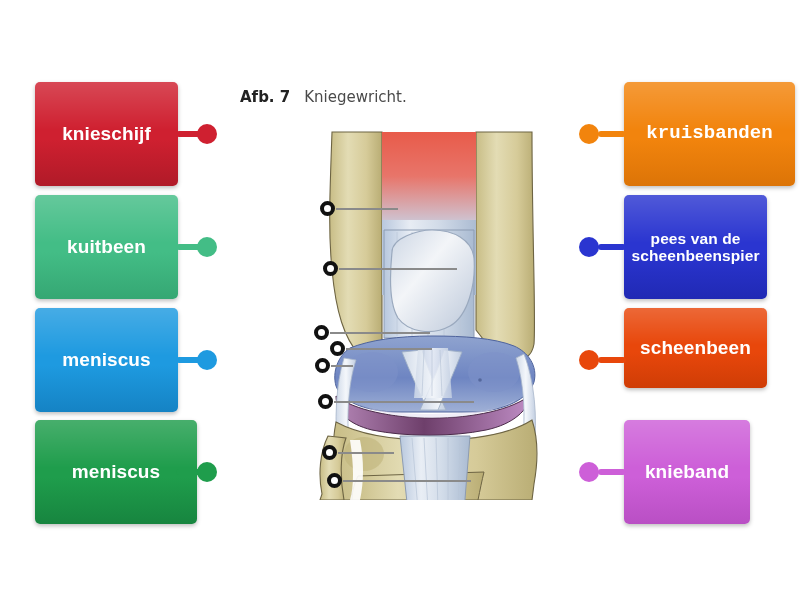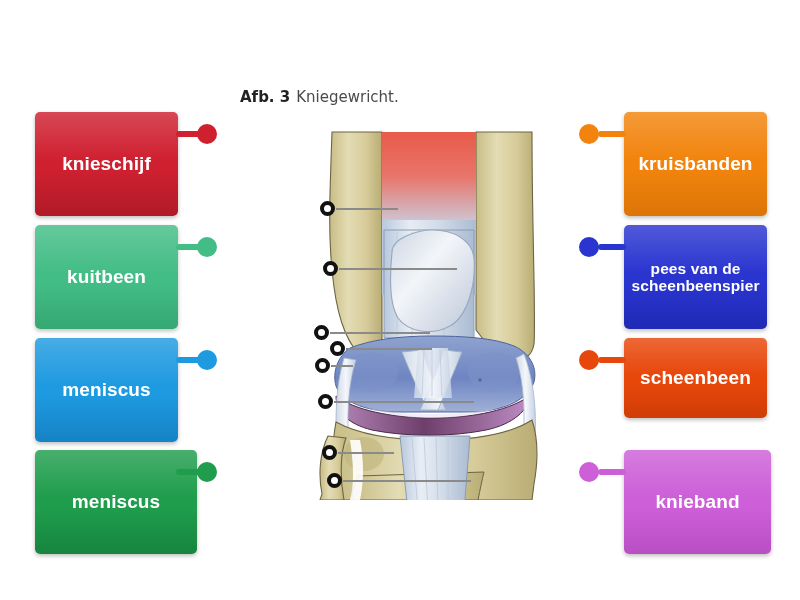--- a/index.html
+++ b/index.html
@@ -31,21 +31,20 @@
     justify-content: center;
     text-align: center;
     color: #ffffff;
     font-weight: bold;
     font-size: 19px;
     line-height: 1.12;
     letter-spacing: .1px;
     padding: 16px 10px;
     box-shadow: 0 2px 4px rgba(0,0,0,.26);
     user-select: none;
-    margin-top: 30px;
   }
   .label-box.two-line { font-size: 15.5px; }
 
   .label-box::after {
     
     content: "";
     position: absolute;
     left: 0; right: 0; top: 0;
     height: 46%;
     border-radius: 5px 5px 0 0;
@@ -82,21 +81,21 @@
     font-size: 15px;
     color: #3a3a3a;
     white-space: nowrap;
   }
   #fig-caption .fig-num {
     font-weight: bold;
     color: #222222;
   }
   #fig-caption .fig-text {
     color: #4a4a4a;
-    margin-left: 6px;
+    margin-left: 14px;
   }
 
   
   .marker {
     position: absolute;
     width: 15px;
     height: 15px;
     box-sizing: border-box;
     border: 4px solid #111111;
     border-radius: 50%;
@@ -225,21 +224,21 @@
         <line x1="216" y1="358" x2="216" y2="430"></line>
         <line x1="228" y1="358" x2="226" y2="430"></line>
       </g>
 
       <path d="M118,360 C122,386 122,406 118,420 L128,420
                C132,402 132,380 128,360 Z" fill="#ffffff" opacity=".9"></path>
     </svg>
   </div>
 
   <div id="fig-caption">
-    <span class="fig-num">Afb. 3</span><span class="fig-text">Kniegewricht.</span>
+    <span class="fig-num">Afb. 7</span><span class="fig-text">Kniegewricht.</span>
   </div>
 
   <div id="markers-layer">
       <div class="marker" style="left: 320px; top: 201px; border-color: rgb(17, 17, 17);"></div>
       <div class="leader" style="left: 336px; top: 208px; width: 62px; background: rgb(138, 138, 138);"></div>
       <div class="marker" style="left: 323px; top: 261px; border-color: rgb(17, 17, 17);"></div>
       <div class="leader" style="left: 339px; top: 268px; width: 118px; background: rgb(138, 138, 138);"></div>
       <div class="marker" style="left: 314px; top: 325px; border-color: rgb(17, 17, 17);"></div>
       <div class="leader" style="left: 330px; top: 332px; width: 100px; background: rgb(138, 138, 138);"></div>
       <div class="marker" style="left: 330px; top: 341px; border-color: rgb(17, 17, 17);"></div>
@@ -270,35 +269,35 @@
       </div>
       <div class="connector" style="background: rgb(30, 154, 224); top: 357px; left: 176px; width: 26px;"></div>
       <div class="dot" style="background: rgb(30, 154, 224); top: 350px; left: 197px;"></div>
       <div class="label-box" style="left: 35px; top: 420px; width: 162px; height: 104px; background: linear-gradient(rgb(31, 157, 76) 0%, rgb(31, 157, 76) 55%, rgb(23, 133, 63) 100%);">
         <span>meniscus</span>
       </div>
       <div class="connector" style="background: rgb(31, 157, 76); top: 469px; left: 176px; width: 26px;"></div>
       <div class="dot" style="background: rgb(31, 157, 76); top: 462px; left: 197px;"></div>
     </div>
   <div id="right-column">
-      <div class="label-box" style="left: 624px; top: 82px; width: 143px; height: 104px; background: linear-gradient(rgb(242, 132, 13) 0%, rgb(242, 132, 13) 55%, rgb(220, 116, 7) 100%);">
+      <div class="label-box" style="left: 624px; top: 82px; width: 171px; height: 104px; background: linear-gradient(rgb(242, 132, 13) 0%, rgb(242, 132, 13) 55%, rgb(220, 116, 7) 100%); font-family: Liberation Mono, monospace;">
         <span>kruisbanden</span>
       </div>
       <div class="connector" style="background: rgb(242, 132, 13); top: 131px; left: 598px; width: 28px;"></div>
       <div class="dot" style="background: rgb(242, 132, 13); top: 124px; left: 579px;"></div>
       <div class="label-box two-line" style="left: 624px; top: 195px; width: 143px; height: 104px; background: linear-gradient(rgb(42, 53, 208) 0%, rgb(42, 53, 208) 55%, rgb(32, 41, 180) 100%);">
         <span>pees van de scheenbeenspier</span>
       </div>
       <div class="connector" style="background: rgb(42, 53, 208); top: 244px; left: 598px; width: 28px;"></div>
       <div class="dot" style="background: rgb(42, 53, 208); top: 237px; left: 579px;"></div>
       <div class="label-box" style="left: 624px; top: 308px; width: 143px; height: 80px; background: linear-gradient(rgb(232, 71, 11) 0%, rgb(232, 71, 11) 55%, rgb(207, 61, 6) 100%);">
         <span>scheenbeen</span>
       </div>
       <div class="connector" style="background: rgb(232, 71, 11); top: 357px; left: 598px; width: 28px;"></div>
       <div class="dot" style="background: rgb(232, 71, 11); top: 350px; left: 579px;"></div>
-      <div class="label-box" style="left: 624px; top: 420px; width: 147px; height: 104px; background: linear-gradient(rgb(205, 95, 216) 0%, rgb(205, 95, 216) 55%, rgb(185, 79, 196) 100%);">
+      <div class="label-box" style="left: 624px; top: 420px; width: 126px; height: 104px; background: linear-gradient(rgb(205, 95, 216) 0%, rgb(205, 95, 216) 55%, rgb(185, 79, 196) 100%);">
         <span>knieband</span>
       </div>
       <div class="connector" style="background: rgb(205, 95, 216); top: 469px; left: 598px; width: 28px;"></div>
       <div class="dot" style="background: rgb(205, 95, 216); top: 462px; left: 579px;"></div>
     </div>
 
 </div>
 
 </body></html>

